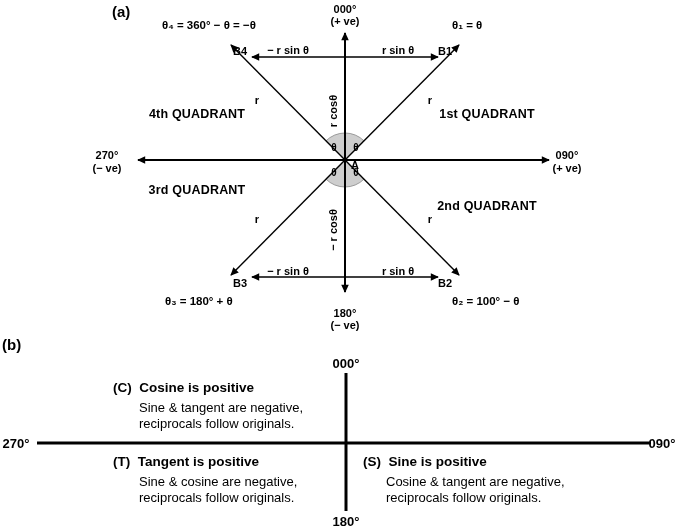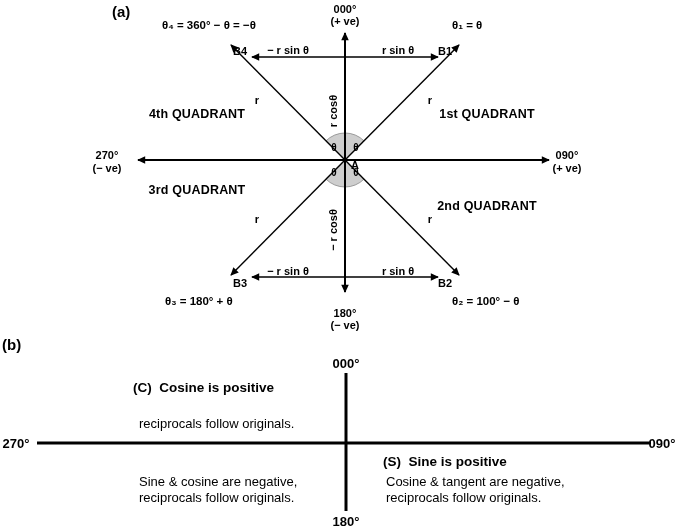--- a/index.html
+++ b/index.html
@@ -7,21 +7,21 @@
   body { font-family:"Liberation Sans","DejaVu Sans",sans-serif; color:#000; }
   .stage { position:relative; width:685px; height:532px; background:#fff; overflow:hidden; }
   svg.layer { position:absolute; left:0; top:0; }
   .t { position:absolute; white-space:pre; font-weight:700; font-size:11px; line-height:1; color:#000; }
   .ctr { transform:translate(-50%,-50%); }
   .rot { transform:translate(-50%,-50%) rotate(-90deg); }
   .s10 { font-size:10px; }
   .s115 { font-size:11.5px; }
   .s125 { font-size:12.5px; letter-spacing:.2px; }
   .s13 { font-size:13px; }
-  .s135 { font-size:13.5px;margin-left:20px; }
+  .s135 { font-size:13.5px; }
   .s15 { font-size:15px; }
   .reg { font-weight:400; font-size:13px; }
 </style>
 </head>
 <body>
 
 <div class="stage">
 
   <svg class="layer" width="685" height="532" viewBox="0 0 685 532" aria-hidden="true">
     <defs>
@@ -110,23 +110,25 @@
   <div class="t ctr" style="left:345px; top:325px">(− ve)</div>
 
   <div class="t s15" style="left:2px; top:337px">(b)</div>
 
   <div class="t ctr s13" style="left:346px; top:363px">000°</div>
   <div class="t ctr s13" style="left:16px;  top:443px">270°</div>
   <div class="t ctr s13" style="left:662px; top:443px">090°</div>
   <div class="t ctr s13" style="left:346px; top:521px">180°</div>
 
   <div class="t s135" style="left:113px; top:381px">(C)  Cosine is positive</div>
+  <div class="t reg" style="left:139px; top:401px">Sine &amp; tangent are negative,</div>
   <div class="t reg" style="left:139px; top:417px">reciprocals follow originals.</div>
 
 
+  <div class="t s135" style="left:113px; top:455px">(T)  Tangent is positive</div>
   <div class="t reg" style="left:139px; top:475px">Sine &amp; cosine are negative,</div>
   <div class="t reg" style="left:139px; top:491px">reciprocals follow originals.</div>
 
   <div class="t reg" style="left:386px; top:475px">Cosine &amp; tangent are negative,</div>
   <div class="t s135" style="left:363px; top:455px">(S)  Sine is positive</div>
   <div class="t reg" style="left:386px; top:491px">reciprocals follow originals.</div>
 
 </div>
 
 </body></html>

